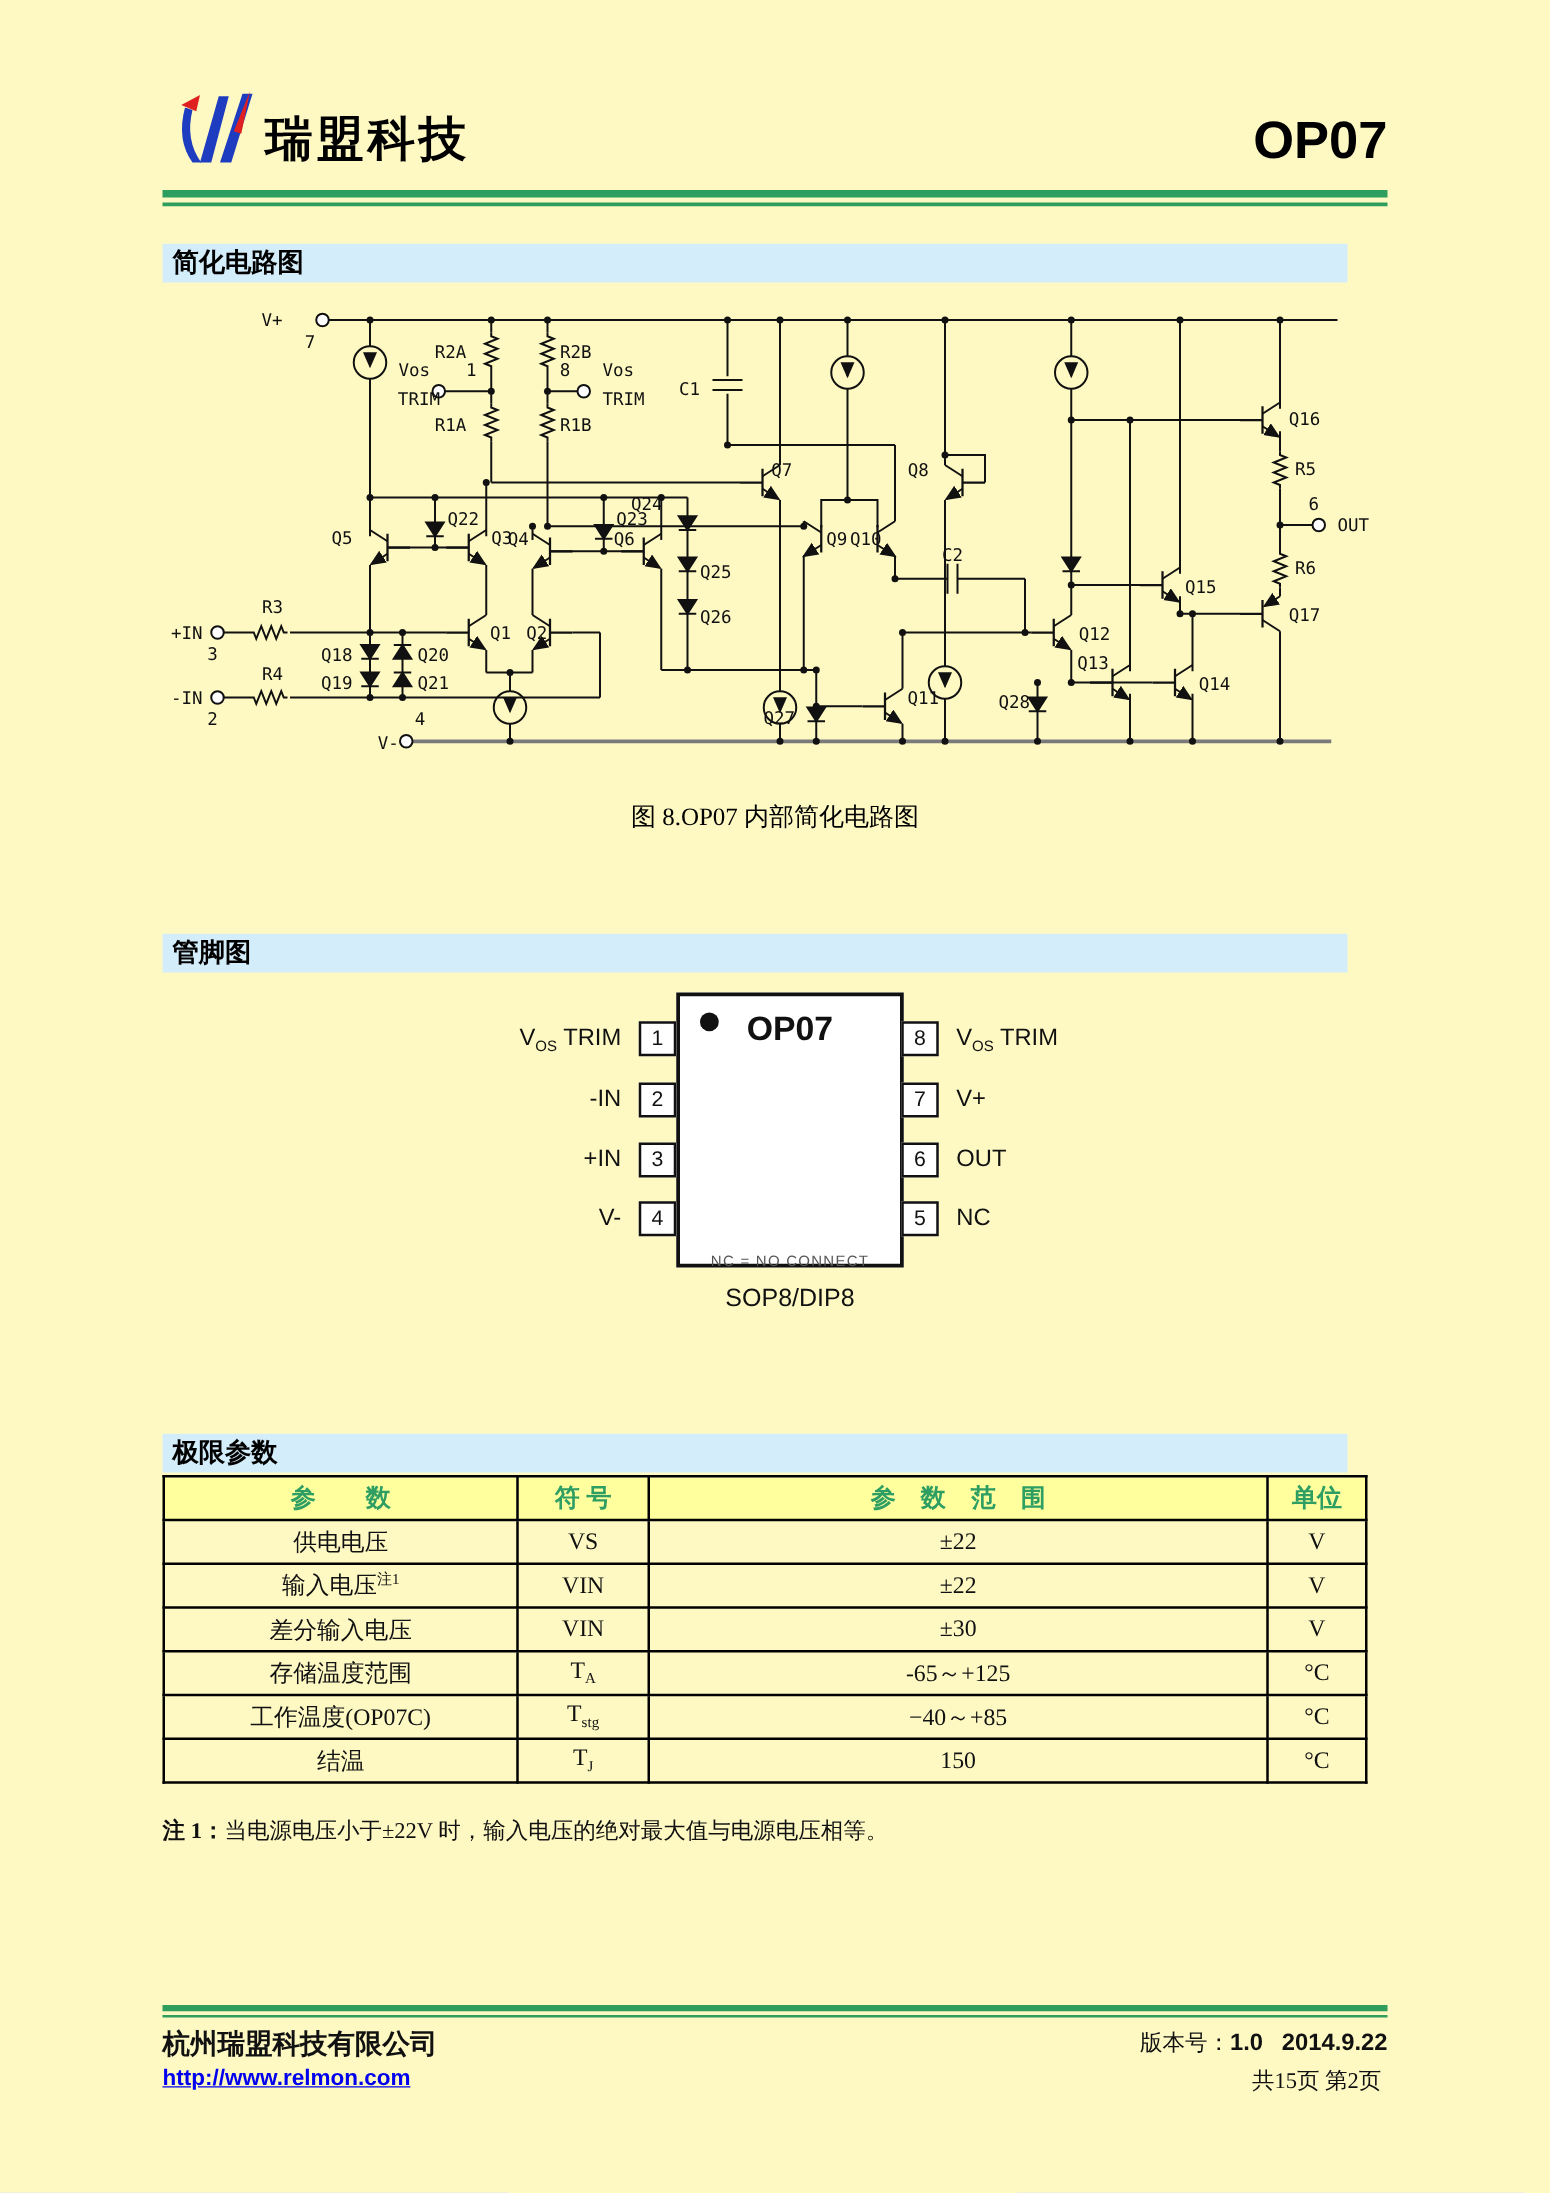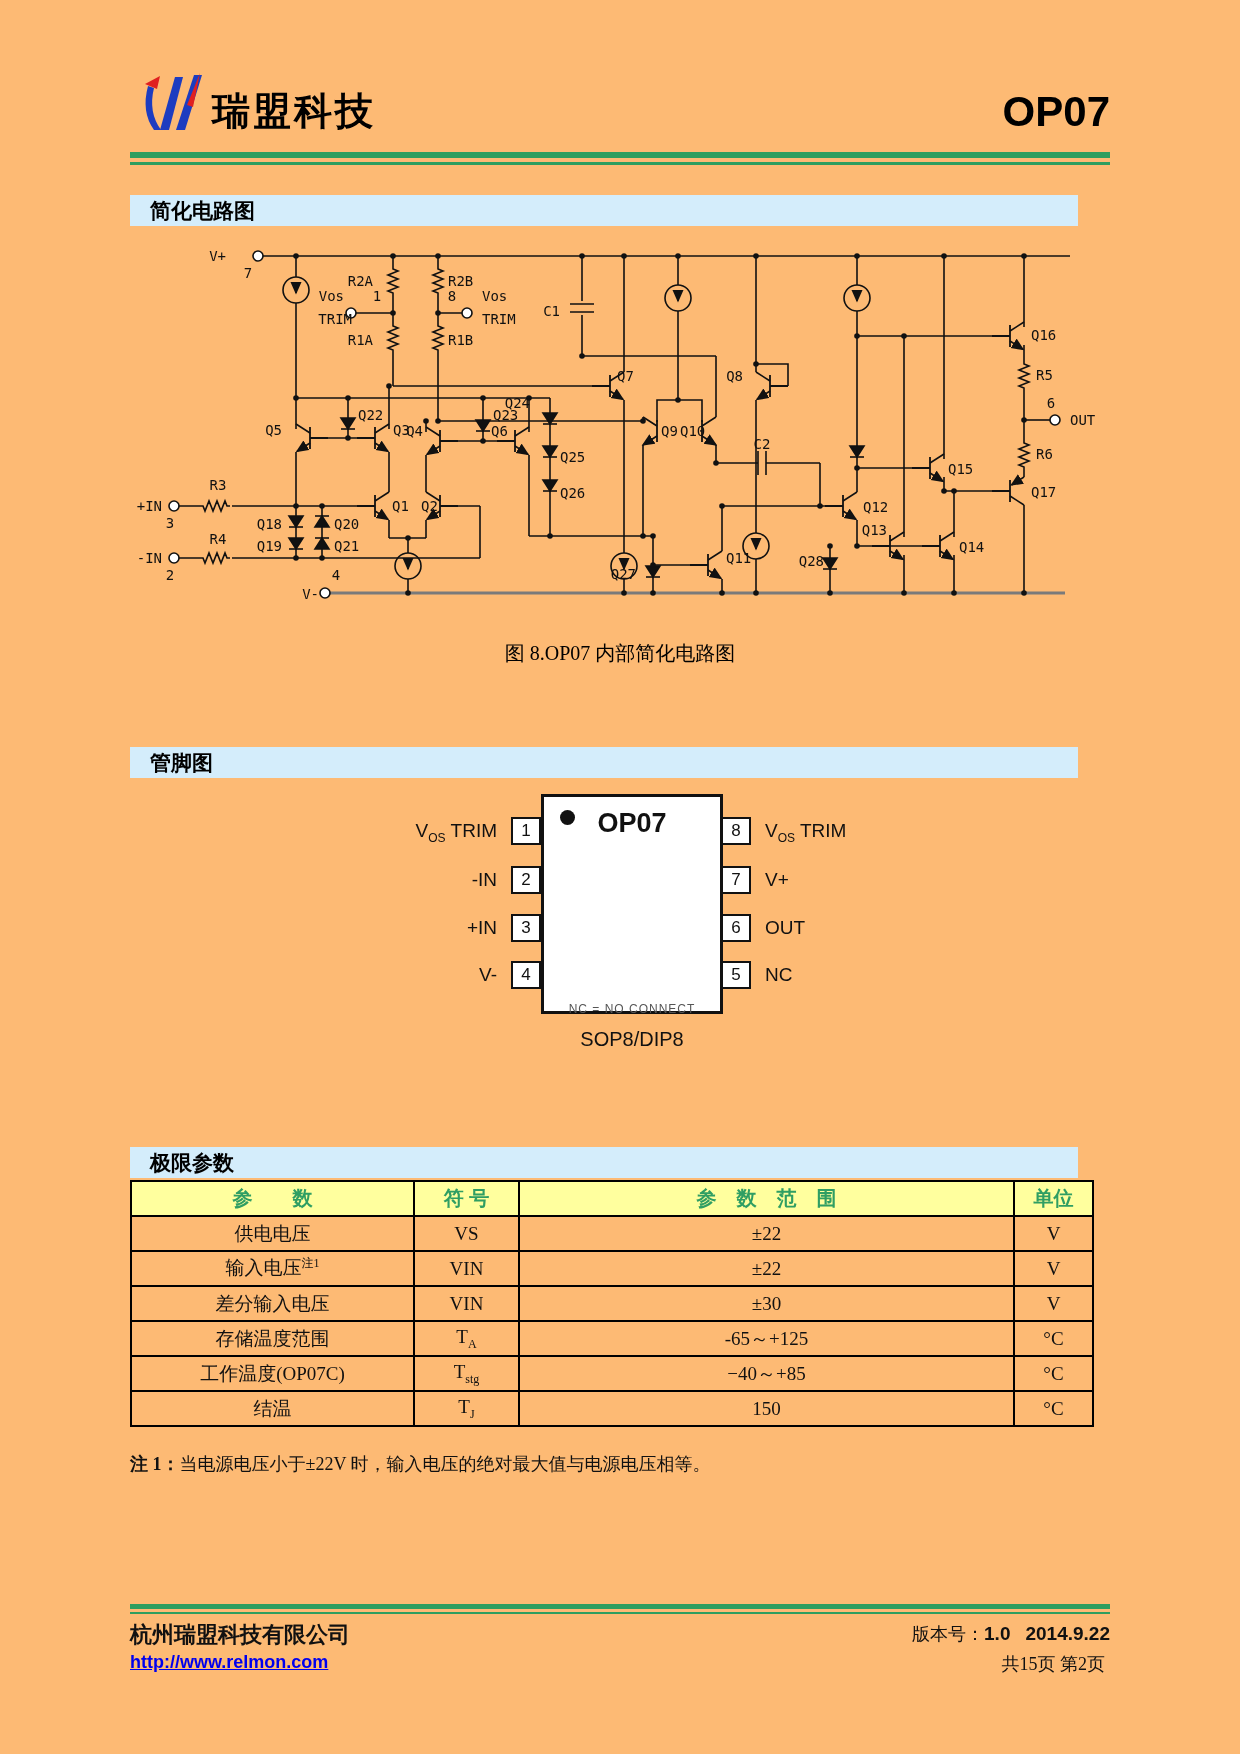--- a/index.html
+++ b/index.html
@@ -1,26 +1,26 @@
 <!DOCTYPE html>
 <html><head>
 <meta charset="utf-8">
 <style>
   html,body{margin:0;padding:0;background:#e8e8e8;}
-  .page{position:relative;width:1240px;height:1754px;background:#fdba74;margin:0 auto;
+  .page{position:relative;width:1240px;height:1754px;background:#fef9c3;margin:0 auto;
         font-family:"Liberation Sans",sans-serif;color:#111;overflow:hidden;}
   
   .brand{position:absolute;left:212px;top:86px;font-size:38px;font-weight:bold;letter-spacing:3px;color:#000;}
   .part-no{position:absolute;left:930px;top:88px;width:180px;text-align:right;font-size:42px;font-weight:bold;color:#000;}
   .logo{position:absolute;left:138px;top:72px;}
   .header-rule{position:absolute;left:130px;top:152px;width:980px;height:4px;
      border-top:6px solid #2e9e5f;border-bottom:3px solid #2e9e5f;}
   
   .secbar{position:absolute;left:130px;width:948px;height:31px;background:#d4edfb;
-     font-size:21px;font-weight:bold;line-height:31px;padding-left:20px;box-sizing:border-box;color:#000;}
+     font-size:21px;font-weight:bold;line-height:31px;padding-left:8px;box-sizing:border-box;color:#000;}
   
   .schematic{position:absolute;left:130px;top:228px;}
   .schematic text{font-family:"DejaVu Sans Mono",monospace;font-size:14px;fill:#111;}
   .caption{position:absolute;left:130px;top:640px;width:980px;text-align:center;
      font-size:20px;font-family:"Liberation Serif",serif;color:#000;}
   
   .ic-body{position:absolute;left:541px;top:794px;width:182px;height:220px;border:3px solid #111;box-sizing:border-box;background:#fff;}
   .ic-dot{position:absolute;left:560px;top:810px;width:15px;height:15px;border-radius:50%;background:#111;}
   .ic-title{position:absolute;left:541px;top:808px;width:182px;text-align:center;font-size:27px;font-weight:600;color:#111;}
   .ic-nc{position:absolute;left:541px;top:966px;width:182px;text-align:center;font-size:12px;letter-spacing:1px;color:#555;margin-top:36px;}

